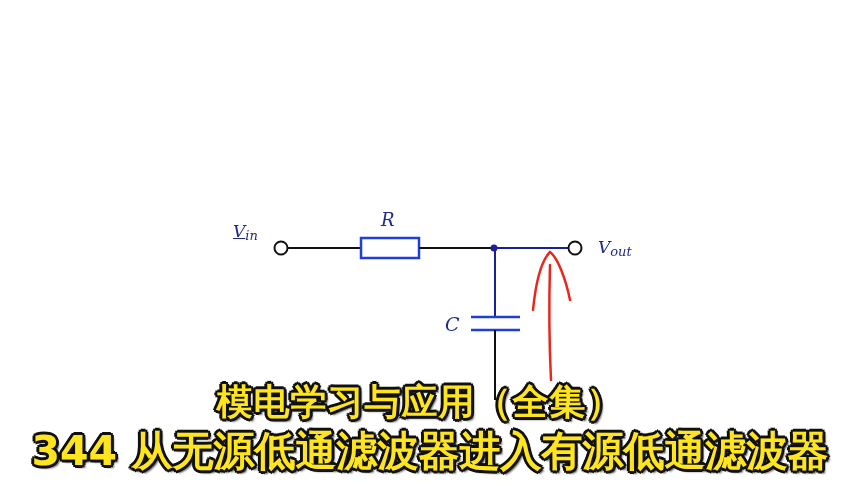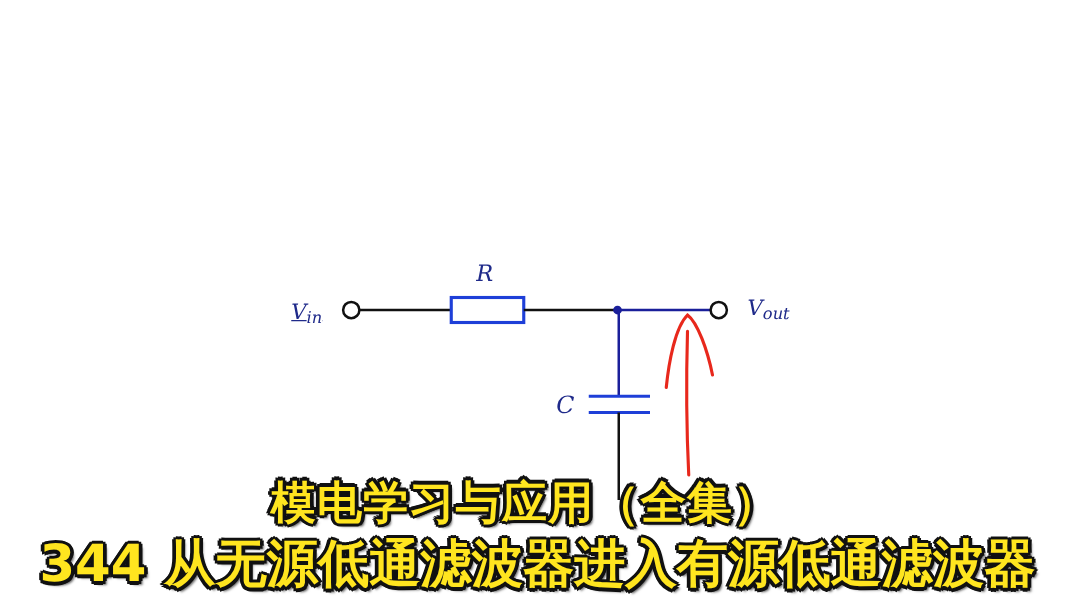--- a/index.html
+++ b/index.html
@@ -65,21 +65,21 @@
     <line x1="495" y1="330" x2="495" y2="400" stroke="#111" stroke-width="2"></line>
 
     <circle cx="575" cy="248" r="6.5" fill="#fff" stroke="#111" stroke-width="2"></circle>
 
     <g fill="none" stroke="#e8281c" stroke-width="2.5" stroke-linecap="round">
       <path d="M533 310 C 535 290, 540 262, 550 252 C 558 258, 566 280, 570 300"></path>
       <path d="M550 265 C 549 300, 549 340, 551 380"></path>
     </g>
   </svg>
 
-  <div class="lbl" style="left:233px; top:242px;text-decoration:underline;"><span>V</span><sub>in</sub></div>
+  <div class="lbl" style="left:233px; top:223px;text-decoration:underline;"><span>V</span><sub>in</sub></div>
 
   <div class="lbl" style="left:381px; top:211px; font-size:18px;">R</div>
 
   <div class="lbl" style="left:445px; top:315px; font-size:19px;">C</div>
 
   <div class="lbl" style="left:598px; top:239px;"><span>V</span><sub>out</sub></div>
 
   <div class="title title1">模电学习与应用（全集）</div>
   <div class="title title2">344 从无源低通滤波器进入有源低通滤波器</div>
 </div>

